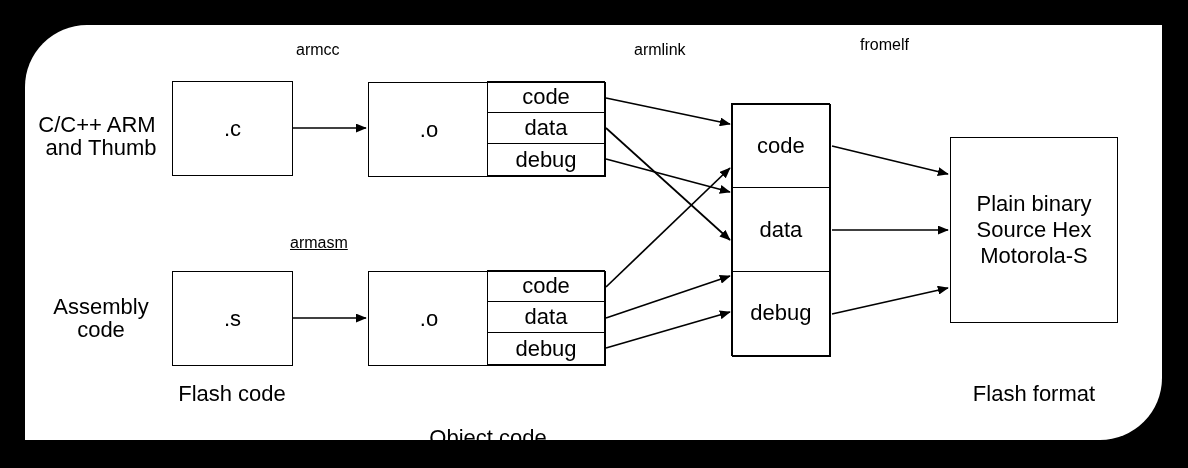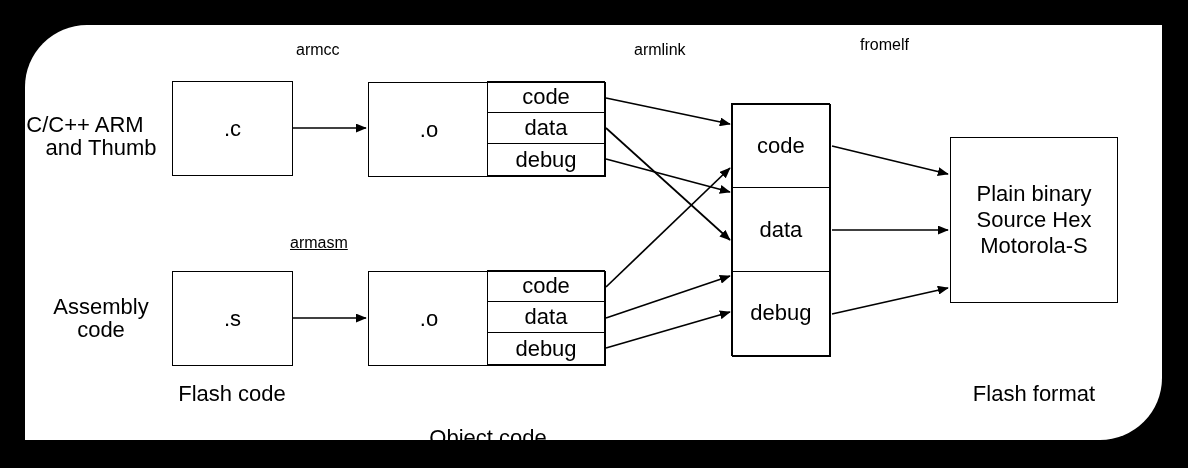--- a/index.html
+++ b/index.html
@@ -75,21 +75,21 @@
 <div id="stage">
 
   <div id="panel"></div>
 
   <div class="txt f20" style="left:296px; top:41px;">armcc</div>
   <div class="txt f20" style="left:634px; top:41px;">armlink</div>
   <div class="txt f20" style="left:860px; top:36px;">fromelf</div>
 
   <div class="txt f20" style="left:290px; top:234px;text-decoration:underline;">armasm</div>
 
-  <div class="txt f19 ctr" style="left:20px; top:112px; width:130px;text-align:center;">C/C++ ARM</div>
+  <div class="txt f19 ctr" style="left:32px; top:112px; width:130px;text-align:center;">C/C++ ARM</div>
   <div class="txt f19 ctr" style="left:36px; top:135px; width:130px;">and Thumb</div>
 
   <div class="txt f19 ctr" style="left:36px; top:294px; width:130px;">Assembly</div>
   <div class="txt f19 ctr" style="left:36px; top:317px; width:130px;">code</div>
 
   <div class="dbox ctr" style="left:172px; top:81px; width:121px; height:95px;">
     <span class="f19">.c</span>
   </div>
 
   <div class="dbox" style="left:368px; top:82px; width:238px; height:95px;">
@@ -131,21 +131,21 @@
       <span class="f19">code</span>
     </div>
     <div class="cell" style="left:-1.6px; top:82px; width:99px; height:85px;">
       <span class="f19">data</span>
     </div>
     <div class="cell" style="left:-1.6px; top:165.6px; width:99px; height:85px;">
       <span class="f19">debug</span>
     </div>
   </div>
 
-  <div class="dbox" style="left:950px; top:137px; width:168px; height:166px;">
+  <div class="dbox" style="left:950px; top:137px; width:168px; height:186px;">
     <div style="position:absolute; left:0; top:0; width:100%; height:100%; display:flex; flex-direction:column; align-items:center; justify-content:center;">
       <span class="f19">Plain binary</span>
       <span class="f19">Source Hex</span>
       <span class="f19">Motorola-S</span>
     </div>
   </div>
 
   <div class="txt f19 ctr" style="left:152px; top:381px; width:160px;">Flash code</div>
   <div class="txt f19 ctr" style="left:408px; top:381px; width:160px;margin-top:44px;">Object code</div>
   <div class="txt f19 ctr" style="left:954px; top:381px; width:160px;">Flash format</div>

